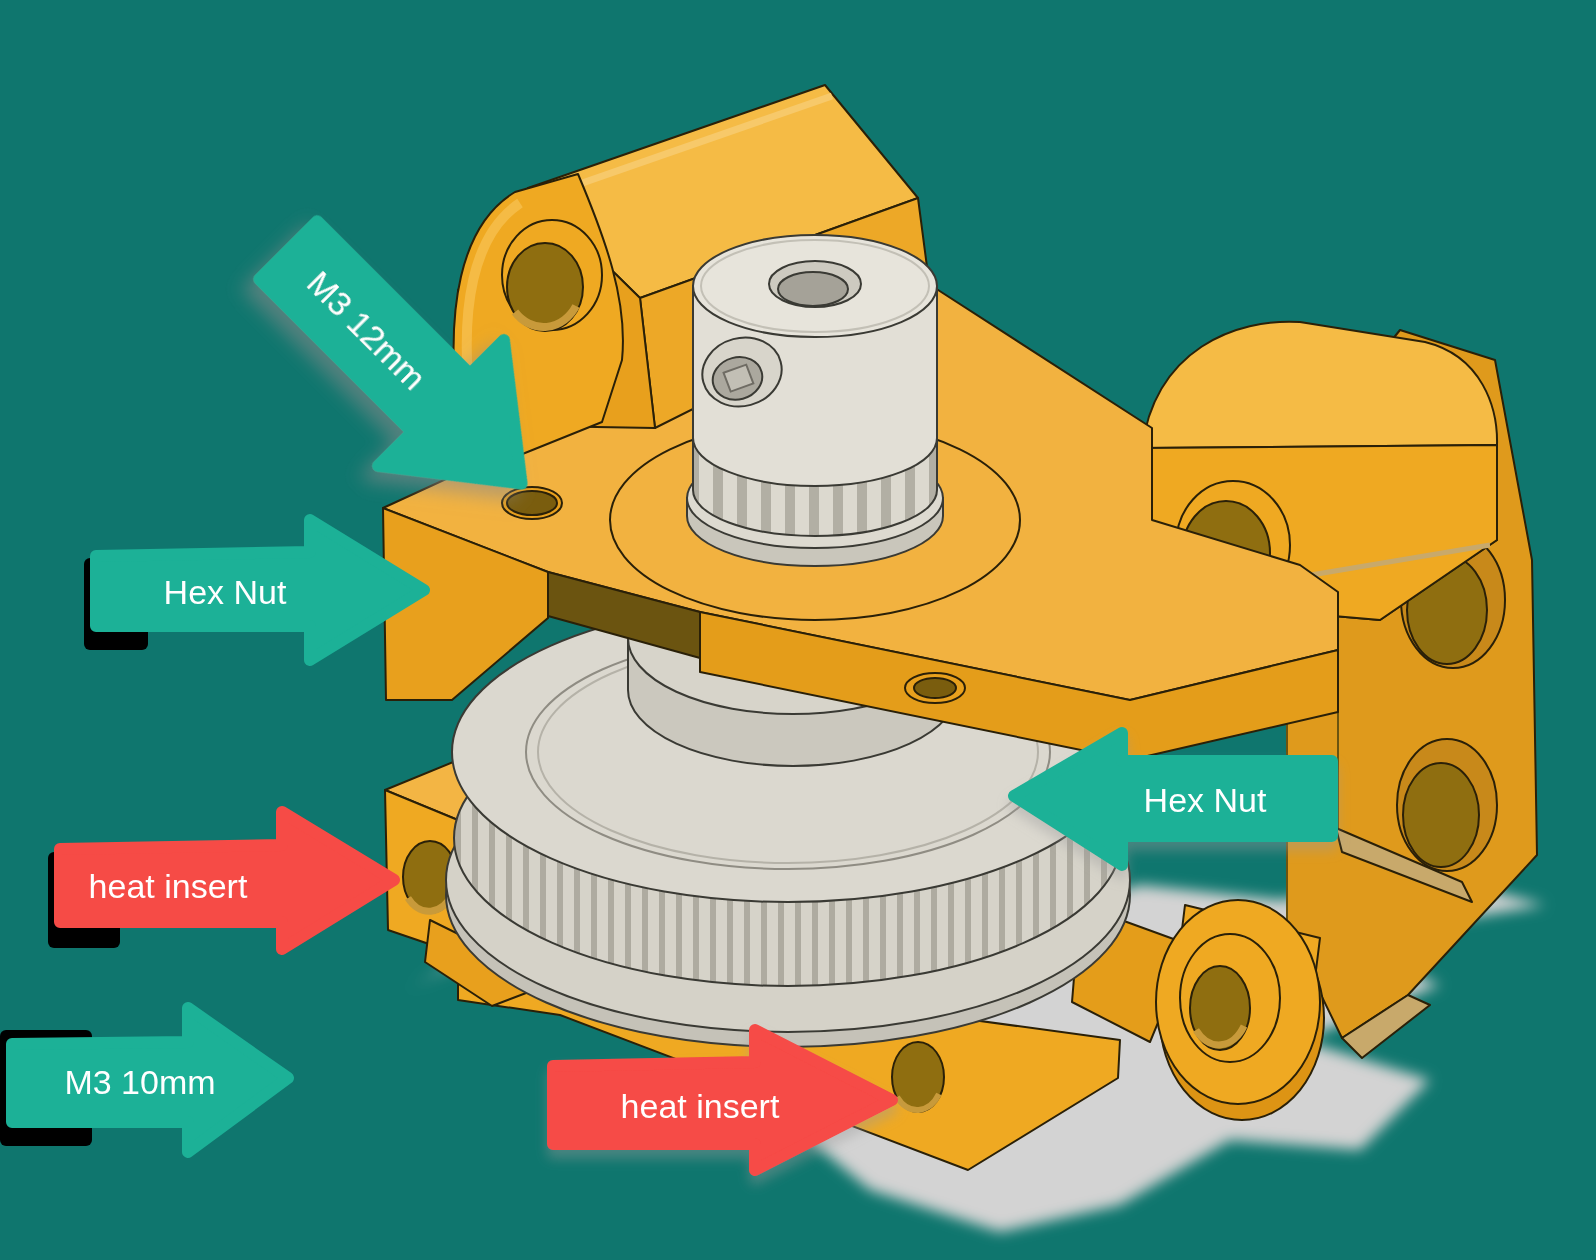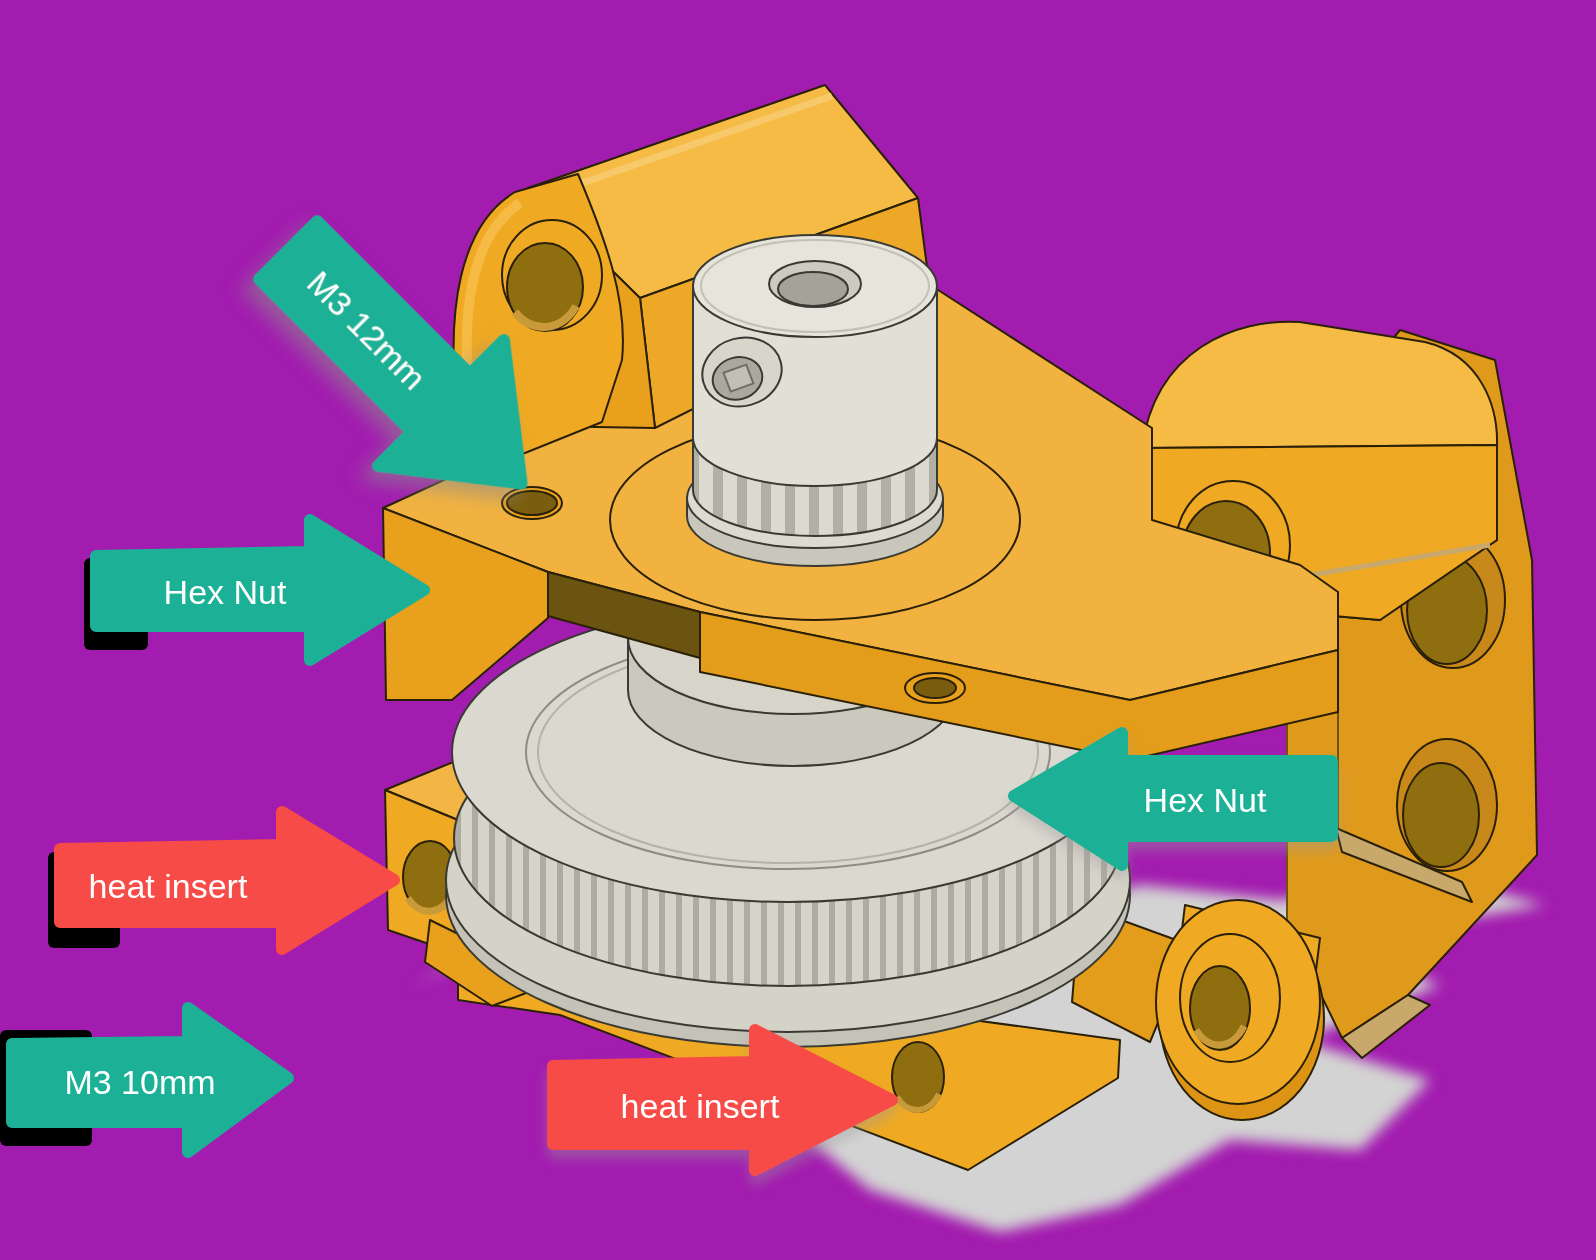--- a/index.html
+++ b/index.html
@@ -1,16 +1,16 @@
 <!DOCTYPE html>
 <html><head>
 <meta charset="utf-8">
 <style>
   html,body{margin:0;padding:0;background:#ffffff;}
-  #stage{position:relative;width:1596px;height:1260px;background:#a21caf;overflow:hidden;
+  #stage{position:relative;width:1596px;height:1260px;background:#0f766e;overflow:hidden;
          font-family:"Liberation Sans", sans-serif;}
   svg{display:block;}
   text.callout{font-family:"Liberation Sans", sans-serif;font-size:34px;fill:#ffffff;}
 </style>
 </head>
 <body>
 
 <div id="stage">
 <svg width="1596" height="1260" viewBox="0 0 1596 1260">
   <defs>

